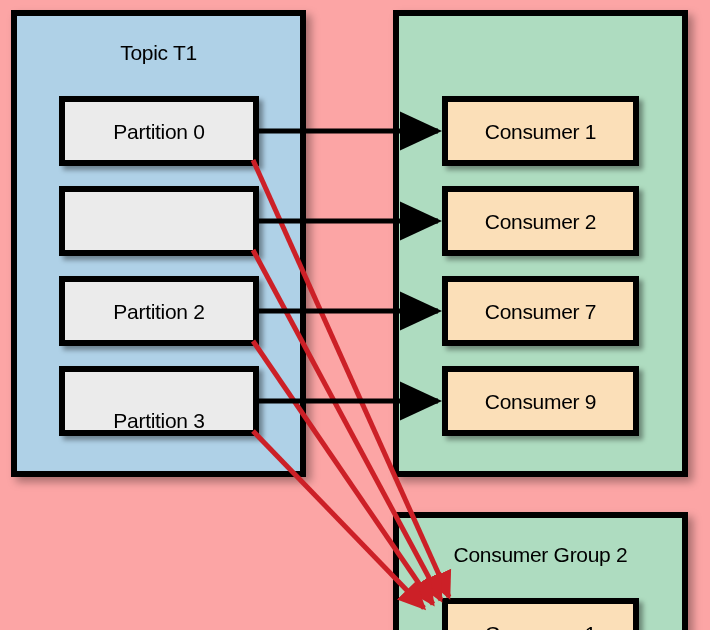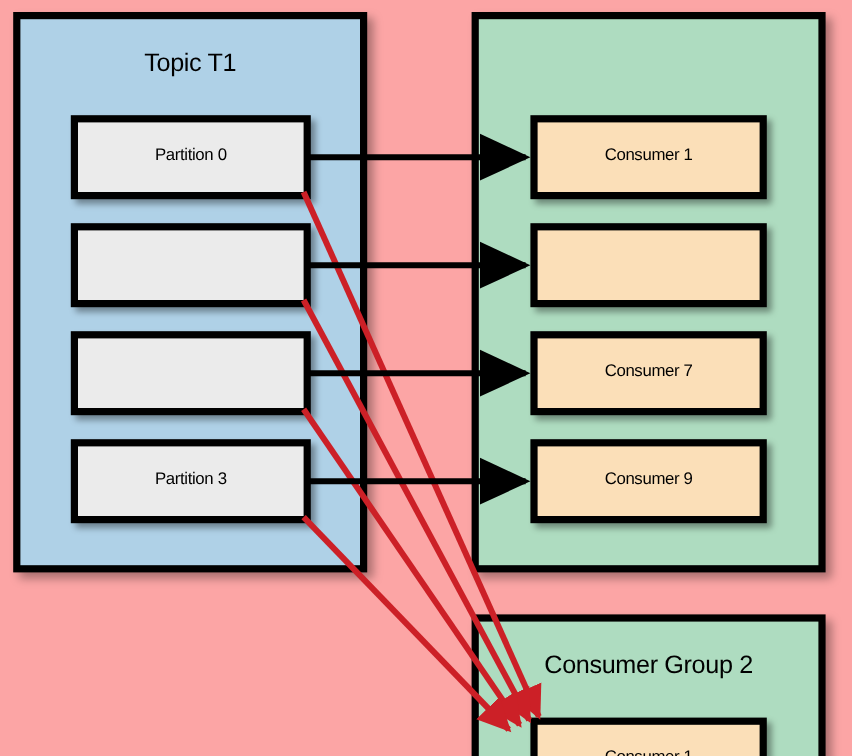--- a/index.html
+++ b/index.html
@@ -33,21 +33,21 @@
     font-family: "Liberation Sans", sans-serif;
     color: #000000;
     white-space: nowrap;
     line-height: 1;
   }
   .group-title {
     font-size: 21px;
     letter-spacing: -0.3px;
   }
   .box-label {
-    font-size: 14px;
+    font-size: 21px;
     letter-spacing: -0.3px;
   }
 </style>
 </head>
 <body>
 
 <div id="canvas">
 
   <svg class="layer" id="shapes" viewBox="0 0 710 630">
     <defs>
@@ -106,22 +106,24 @@
       <line x1="256" y1="401" x2="438" y2="401" stroke="#000000" stroke-width="5" marker-end="url(#blackArrow)"></line>
     </g>
   </svg>
 
   <div class="labels">
 
     <div class="lbl group-title" style="left:14px; top:42px; width:289px;">Topic T1</div>
     <div class="lbl group-title" style="left:396px; top:544px; width:289px;">Consumer Group 2</div>
 
     <div class="lbl box-label" style="left:62px; top:121px; width:194px;">Partition 0</div>
-    <div class="lbl box-label" style="left:62px; top:391px; width:194px;">Partition 3</div>
+    <div class="lbl box-label" style="left:62px; top:301px; width:194px;">Partition 2</div>
+    <div class="lbl box-label" style="left:62px; top:410px; width:194px;">Partition 3</div>
 
     <div class="lbl box-label" style="left:445px; top:121px; width:191px;">Consumer 1</div>
+    <div class="lbl box-label" style="left:445px; top:211px; width:191px;">Consumer 2</div>
     <div class="lbl box-label" style="left:445px; top:301px; width:191px;">Consumer 7</div>
     <div class="lbl box-label" style="left:445px; top:391px; width:191px;">Consumer 9</div>
 
     <div class="lbl box-label" style="left:445px; top:623px; width:191px;">Consumer 1</div>
   </div>
 
 </div>
 
 </body></html>

